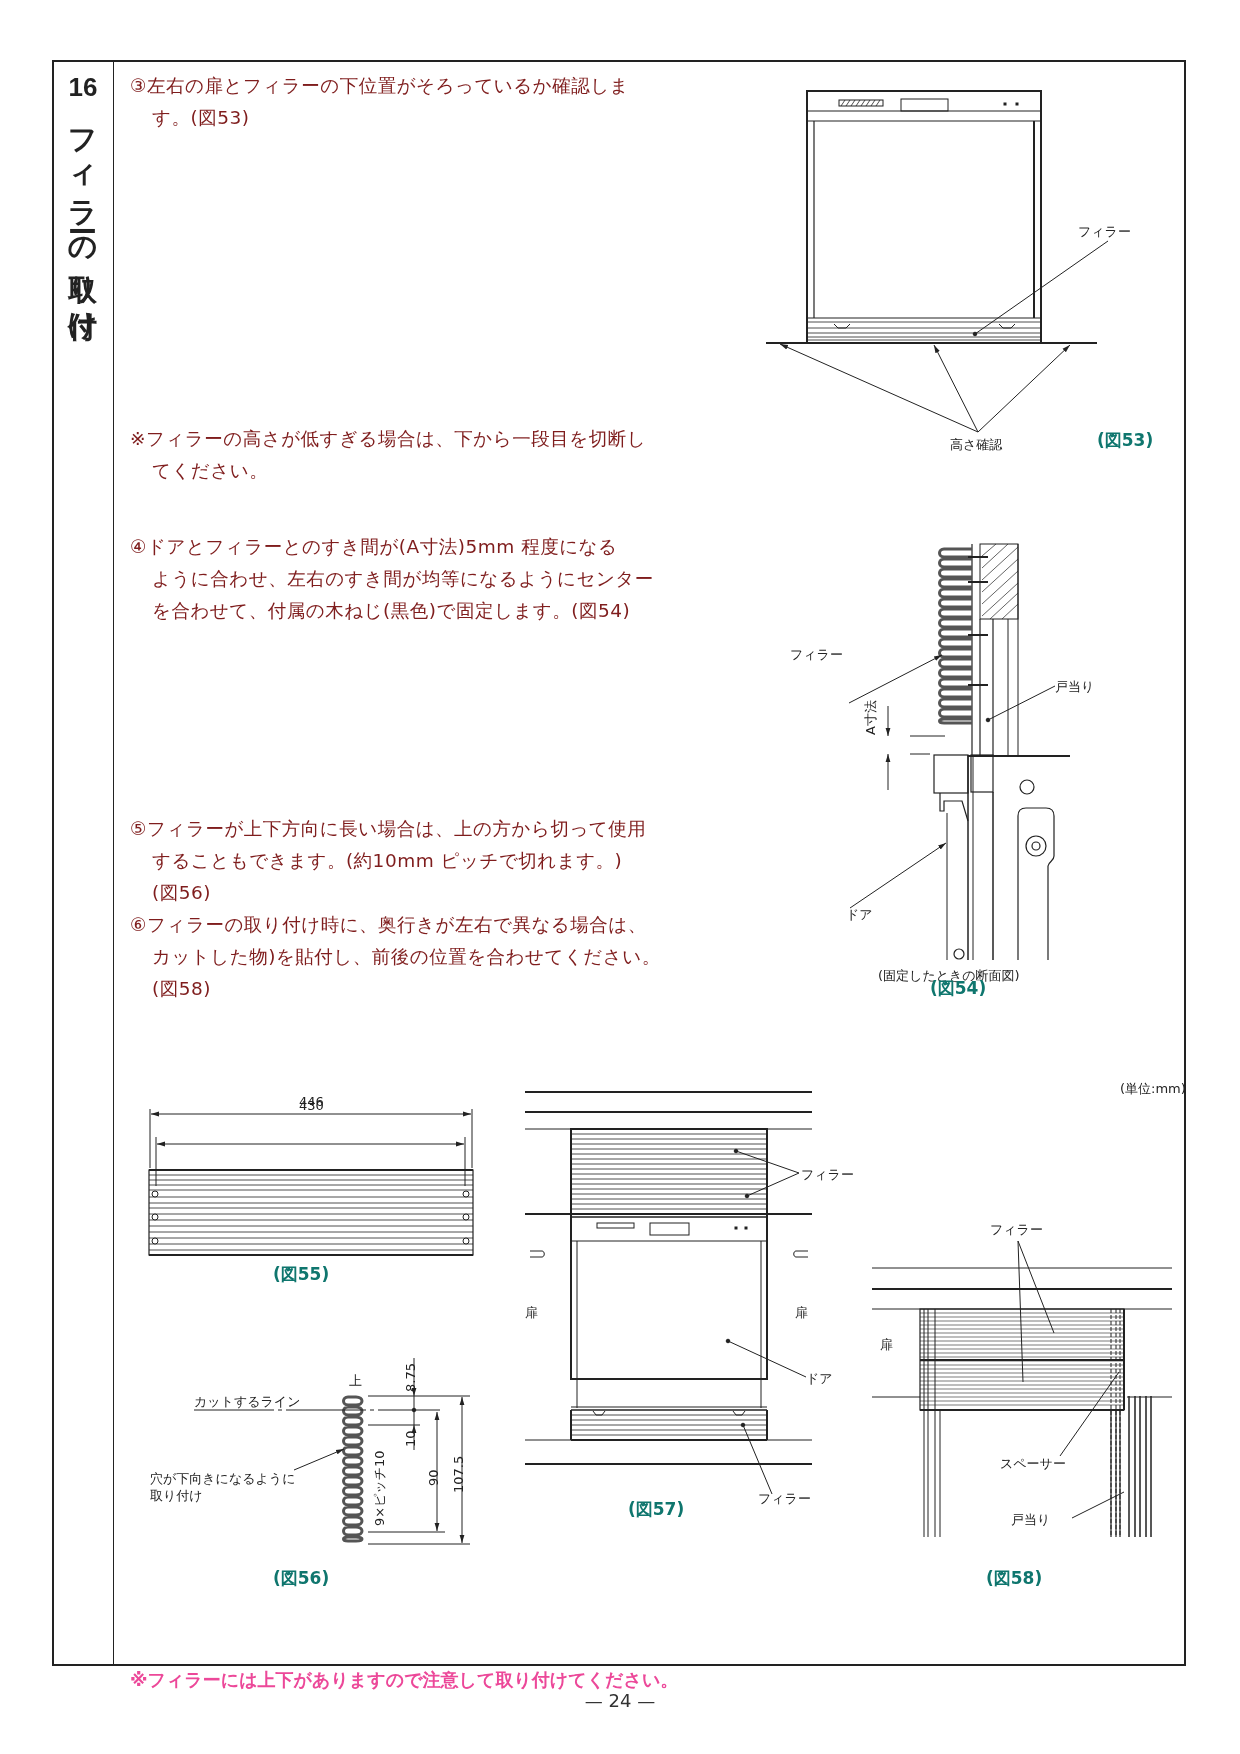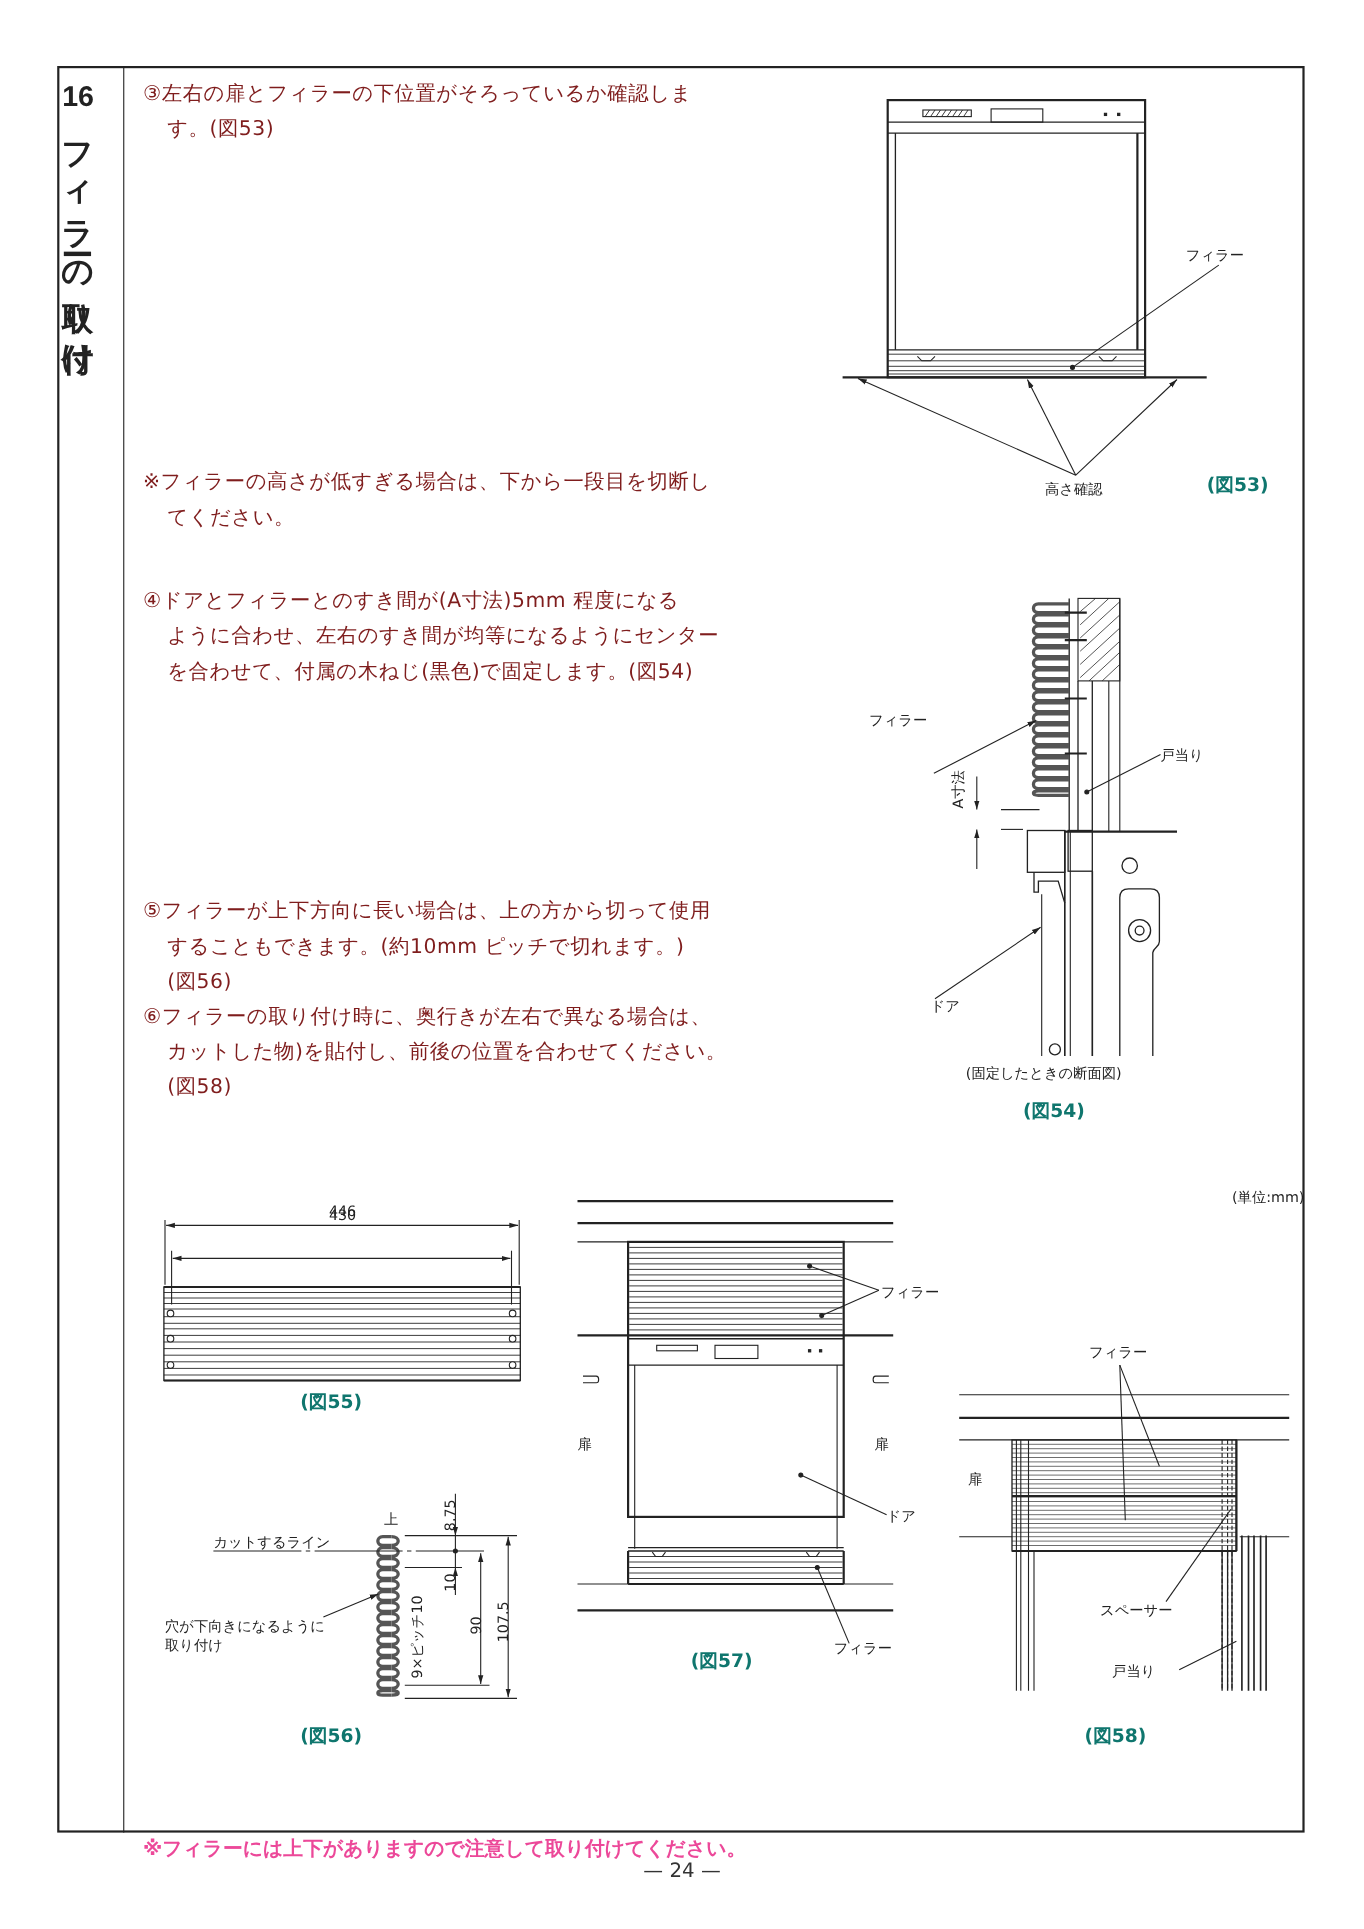--- a/index.html
+++ b/index.html
@@ -1,20 +1,20 @@
 <!DOCTYPE html>
 <html><head>
 <meta charset="utf-8">
 <style>
   html, body { margin:0; padding:0; background:#ffffff; }
   body { width:1240px; height:1754px; position:relative; overflow:hidden;
          font-family:"DejaVu Sans", "Liberation Sans", sans-serif; color:#222; }
   .frame { position:absolute; left:52px; top:60px; width:1134px; height:1606px;
            border:2px solid #222; box-sizing:border-box; }
-  .side-col { position:absolute; left:40px; top:60px; width:73px; height:1606px;
+  .side-col { position:absolute; left:52px; top:60px; width:62px; height:1606px;
               border-right:1.5px solid #222; box-sizing:border-box; }
   .sec-num { position:absolute; left:0; width:62px; top:12px; text-align:center;
              font-size:26px; font-weight:bold; font-family:"Liberation Sans", sans-serif; }
   .sec-title { position:absolute; left:0; width:62px; top:50px; text-align:center;
                font-size:29px; font-weight:bold; writing-mode:vertical-rl; text-orientation:upright;
                letter-spacing:2px; line-height:62px; }
   .para { position:absolute; font-size:18.5px; line-height:32px; color:#7f1d1d; letter-spacing:0.5px; }
   .para .indent { display:block; padding-left:22px; }
   .label { position:absolute; font-size:13px; color:#222; white-space:nowrap; }
   .fig-cap { position:absolute; font-size:17px; font-weight:bold; color:#0f766e; white-space:nowrap; }
@@ -226,21 +226,21 @@
 
 <div class="label" style="left:1078px; top:223px;">フィラー</div>
 <div class="label" style="left:950px; top:436px;">高さ確認</div>
 <div class="fig-cap" style="left:1097px; top:429px;">(図53)</div>
 
 <div class="label" style="left:790px; top:646px;">フィラー</div>
 <div class="label" style="left:1055px; top:678px;">戸当り</div>
 <div class="label" style="left:862px; top:735px; transform:rotate(-90deg); transform-origin:left top;">A寸法</div>
 <div class="label" style="left:846px; top:906px;">ドア</div>
 <div class="label" style="left:878px; top:967px;">(固定したときの断面図)</div>
-<div class="fig-cap" style="left:930px; top:998px;">(図54)</div>
+<div class="fig-cap" style="left:930px; top:977px;">(図54)</div>
 
 <div class="unit" style="left:1080px; top:1080px;">(単位:mm)</div>
 
 <div class="label" style="left:299px; top:1094px;">446</div>
 <div class="label" style="left:299px; top:1056px;margin-top:42px;">430</div>
 <div class="fig-cap" style="left:273px; top:1263px;">(図55)</div>
 
 <div class="label" style="left:349px; top:1372px;">上</div>
 <div class="label" style="left:194px; top:1393px;">カットするライン</div>
 <div class="label" style="left:150px; top:1470px;">穴が下向きになるように</div>

